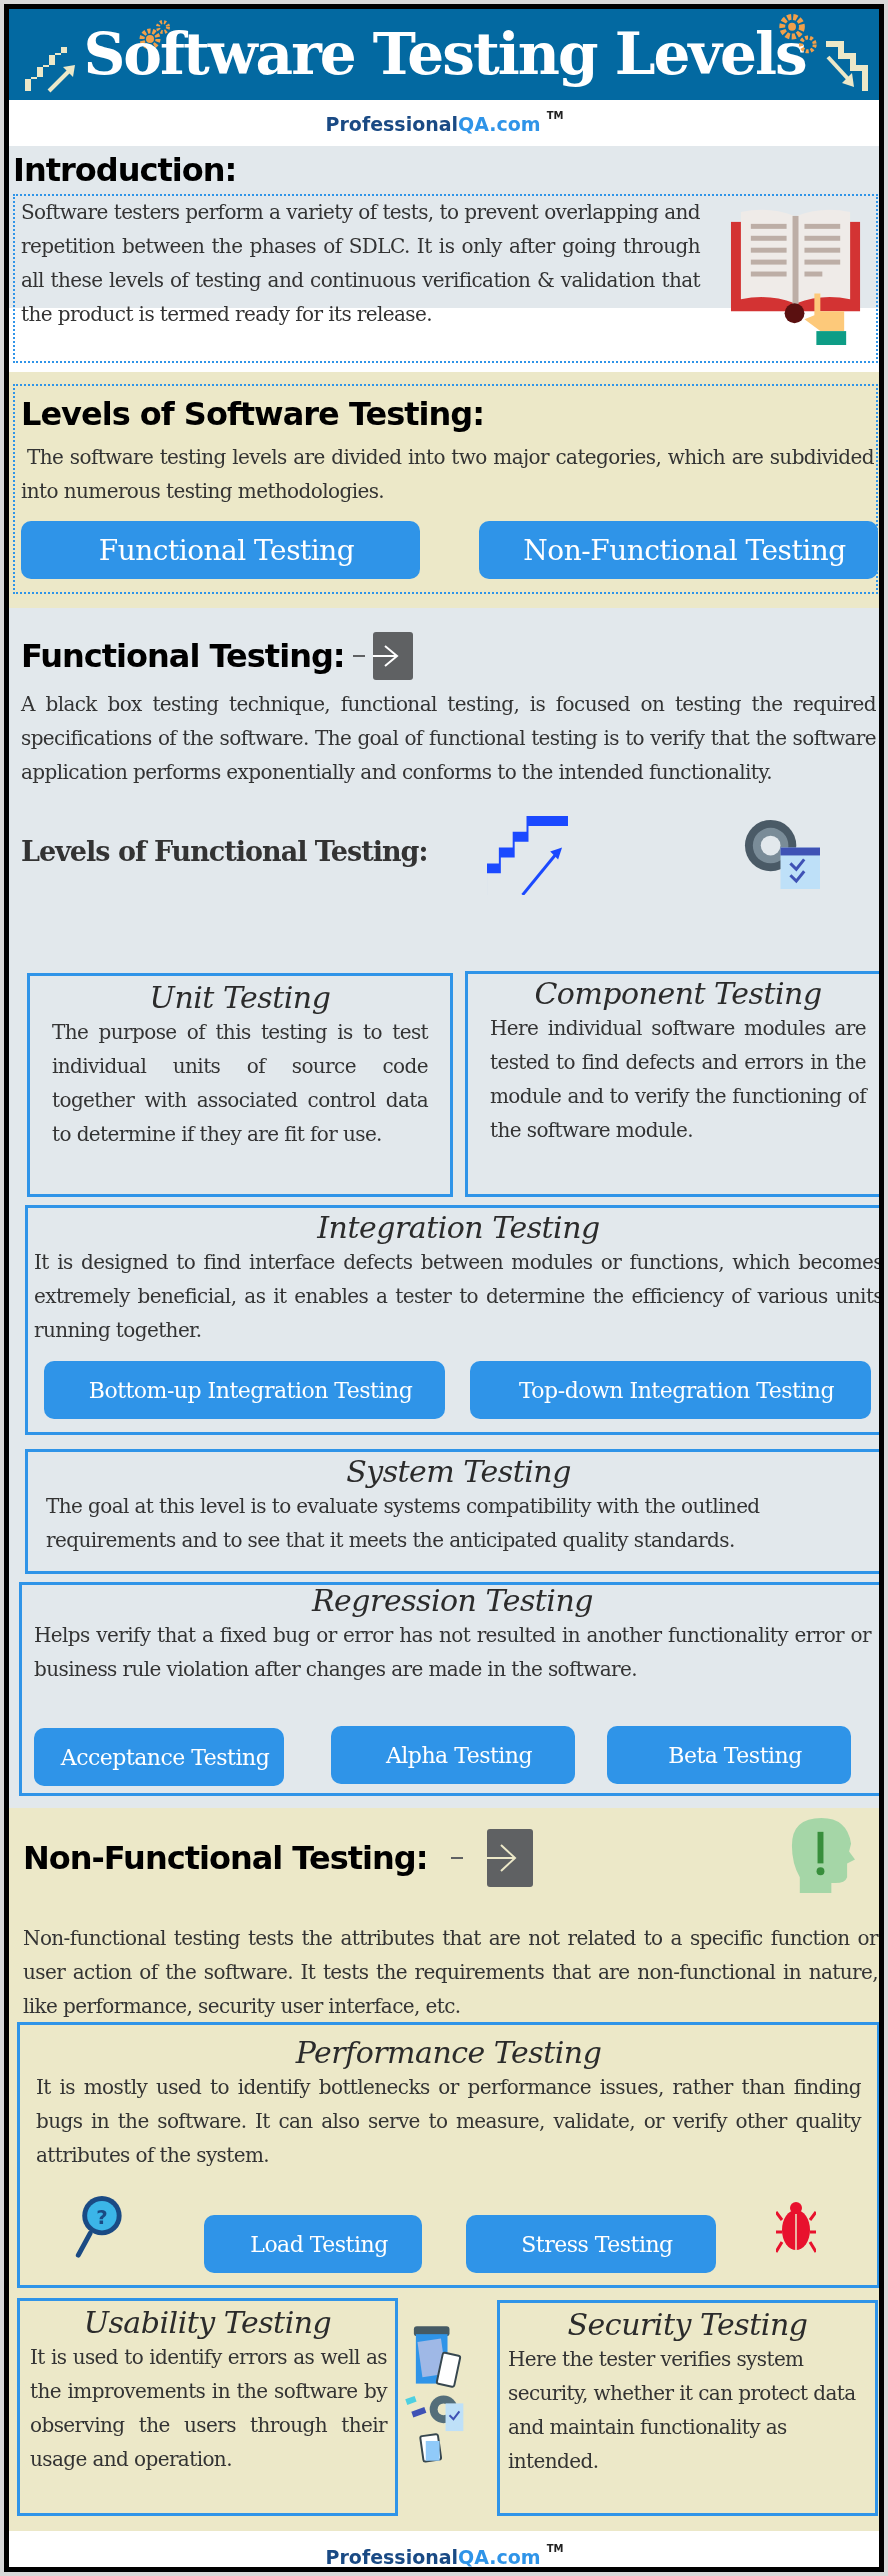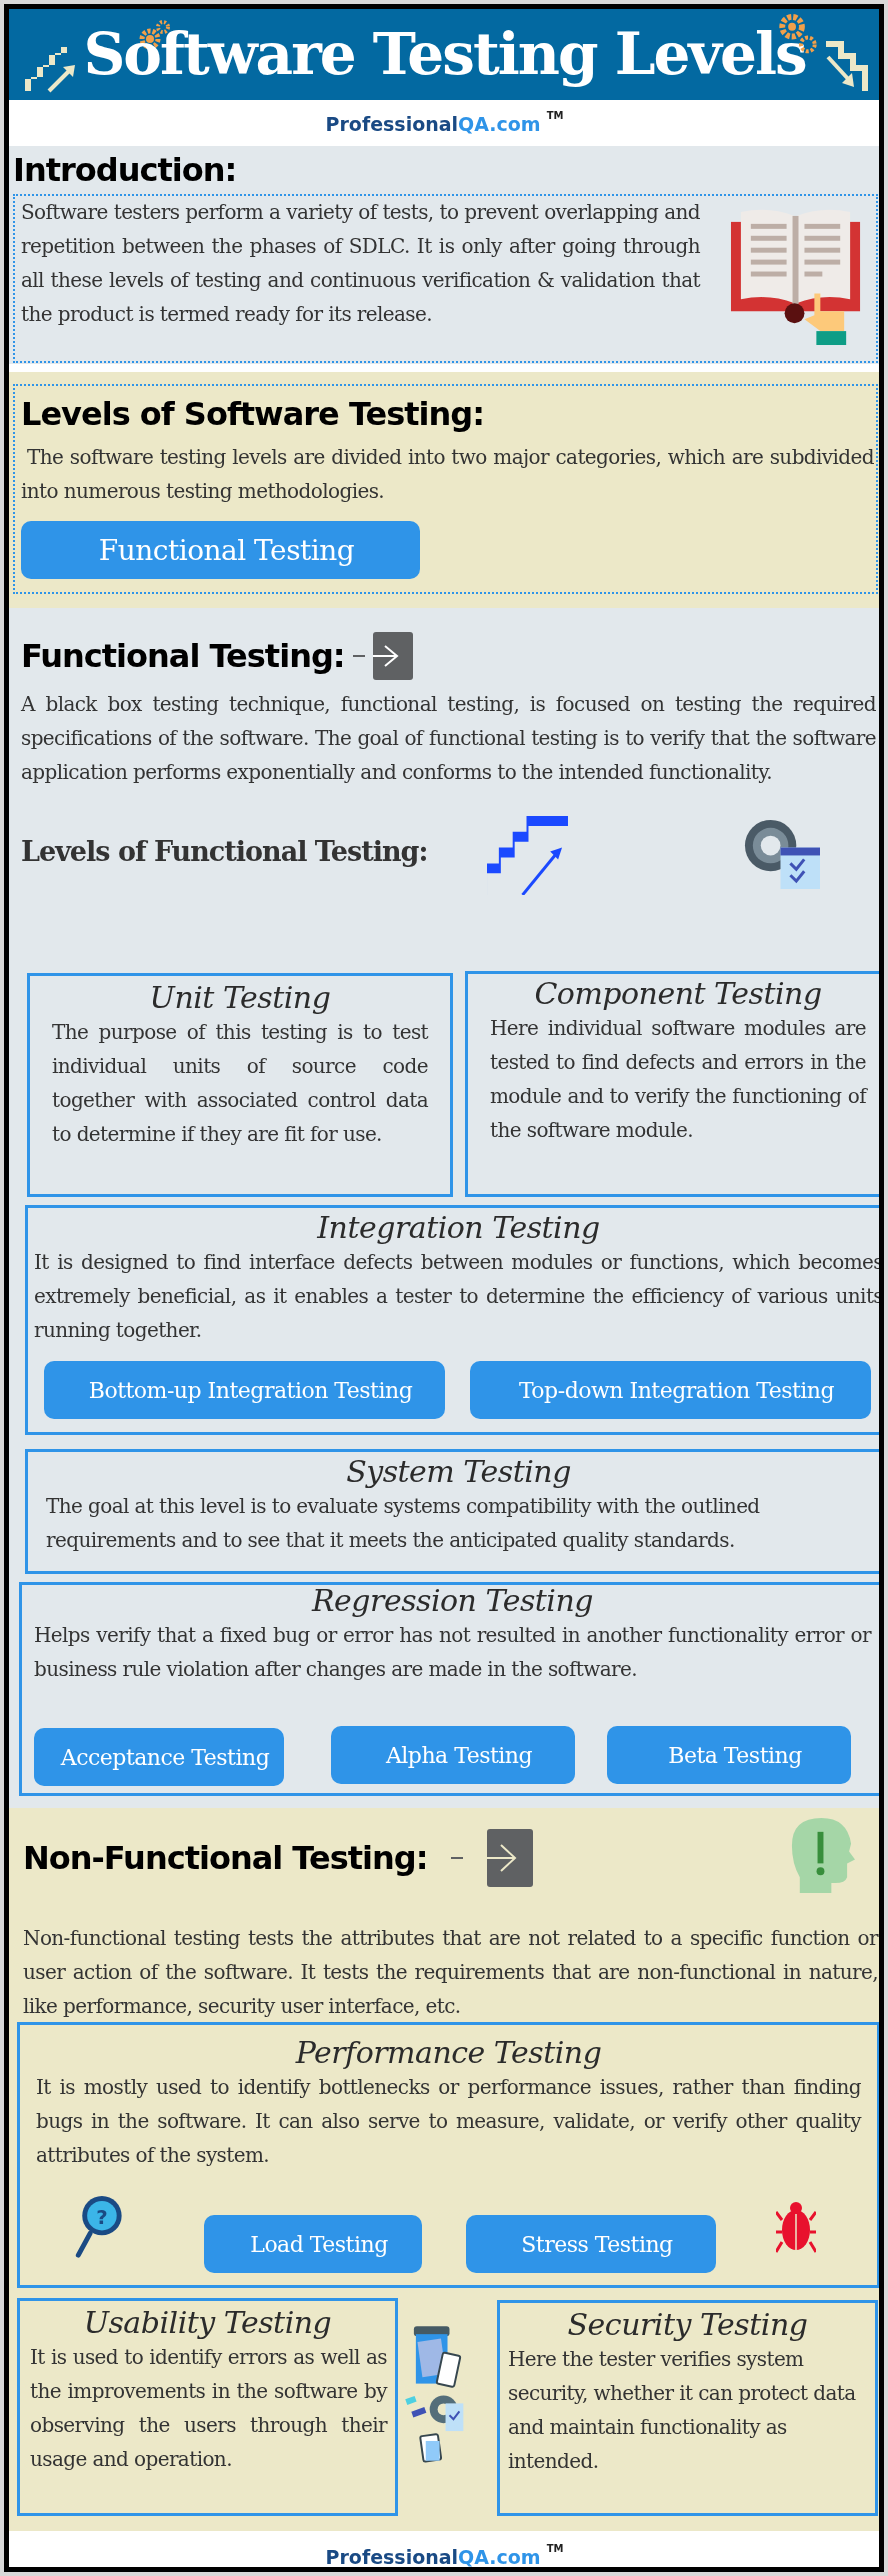--- a/index.html
+++ b/index.html
@@ -51,21 +51,21 @@
       <polygon points="32,48 20,44 30,34" fill="#ece8c8"></polygon>
     </svg>
   </div>
 
   <div class="abs logoband">
     <div class="logo" style="top:10px">
       <span>Professional</span><span class="qa">QA.com</span><sup>TM</sup>
     </div>
   </div>
 
-  <div class="abs sec-gray" style="left:0;top:137px;width:871px;height:218px">
+  <div class="abs sec-gray" style="left:0;top:137px;width:871px;height:162px">
     <div class="abs h-poppins" style="left:4px;top:2px;font-size:32px;line-height:44px">Introduction:</div>
     <div class="abs dotted" style="left:4px;top:48px;width:865px;height:169px">
       <div class="abs body-text" style="left:6px;top:-1px;width:679px">Software testers perform a variety of tests, to prevent overlapping and repetition between the phases of SDLC. It is only after going through all these levels of testing and continuous verification &amp; validation that the product is termed ready for its release.</div>
       <svg class="abs" style="left:714px;top:6px" width="139" height="149" viewBox="0 0 140 150">
         <rect x="2" y="20" width="130" height="90" fill="#d33333"></rect>
         <path d="M12 10 Q40 4 66 14 L66 102 Q40 92 12 98 Z" fill="#efebe8"></path>
         <path d="M68 14 Q94 4 122 10 L122 98 Q94 92 68 102 Z" fill="#efebe8"></path>
         <rect x="64" y="14" width="6" height="90" fill="#bdaea6"></rect>
         <g fill="#bdaea6">
           <rect x="22" y="22" width="36" height="5"></rect>
@@ -84,20 +84,21 @@
         <rect x="88" y="130" width="30" height="14" fill="#0e9d86"></rect>
       </svg>
     </div>
   </div>
 
   <div class="abs sec-cream" style="left:0;top:363px;width:871px;height:236px">
     <div class="abs dotted" style="left:4px;top:12px;width:865px;height:210px">
       <div class="abs h-poppins" style="left:6px;top:6px;font-size:32px;line-height:44px">Levels of Software Testing:</div>
       <div class="abs body-text" style="left:6px;top:54px;width:853px;text-indent:6px">The software testing levels are divided into two major categories, which are subdivided into numerous testing methodologies.</div>
       <div class="btn" style="left:6px;top:135px;width:399px;height:58px;font-size:28px">Functional Testing</div>
+      <div class="btn" style="left:464px;top:135px;width:399px;height:58px;font-size:28px">Non-Functional Testing</div>
     </div>
   </div>
 
   <div class="abs sec-gray" style="left:0;top:599px;width:871px;height:1200px">
     <div class="abs" style="left:12px;top:22px;height:52px;display:flex;align-items:center;gap:8px">
       <span class="h-poppins" style="font-size:32px">Functional Testing:</span>
       <span style="display:inline-block;width:12px;height:2px;background:#5f6163"></span>
       <span class="arrowbox">
         <svg width="40" height="48" viewBox="0 0 40 48">
             <path d="M12 14 L24 24 L12 34" fill="none" stroke="#fff" stroke-width="2"></path>

